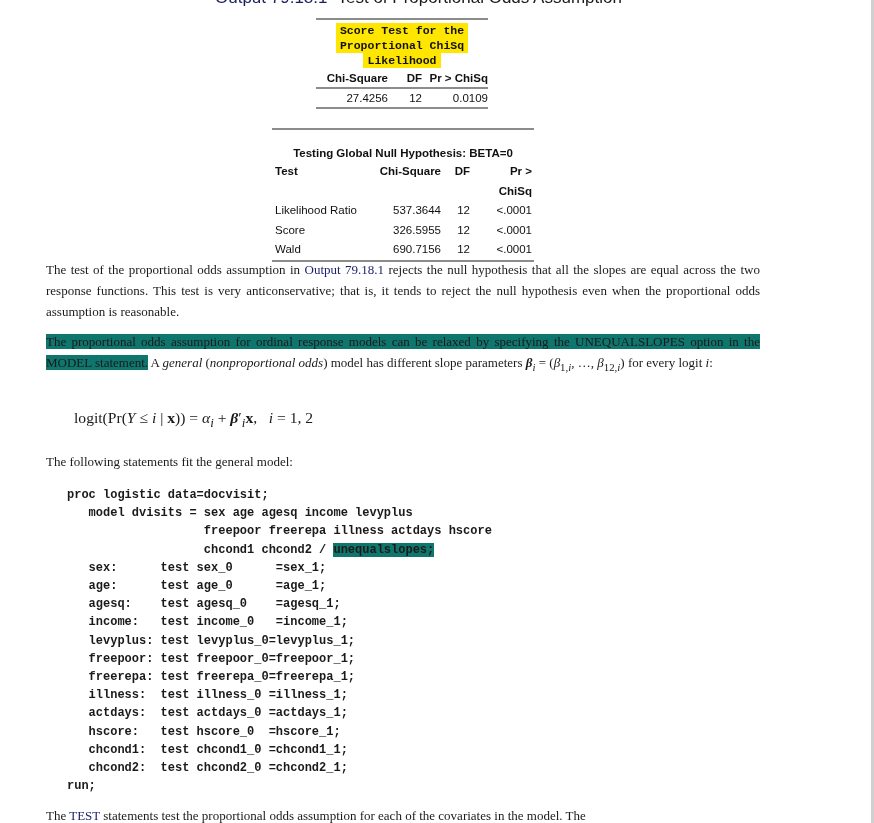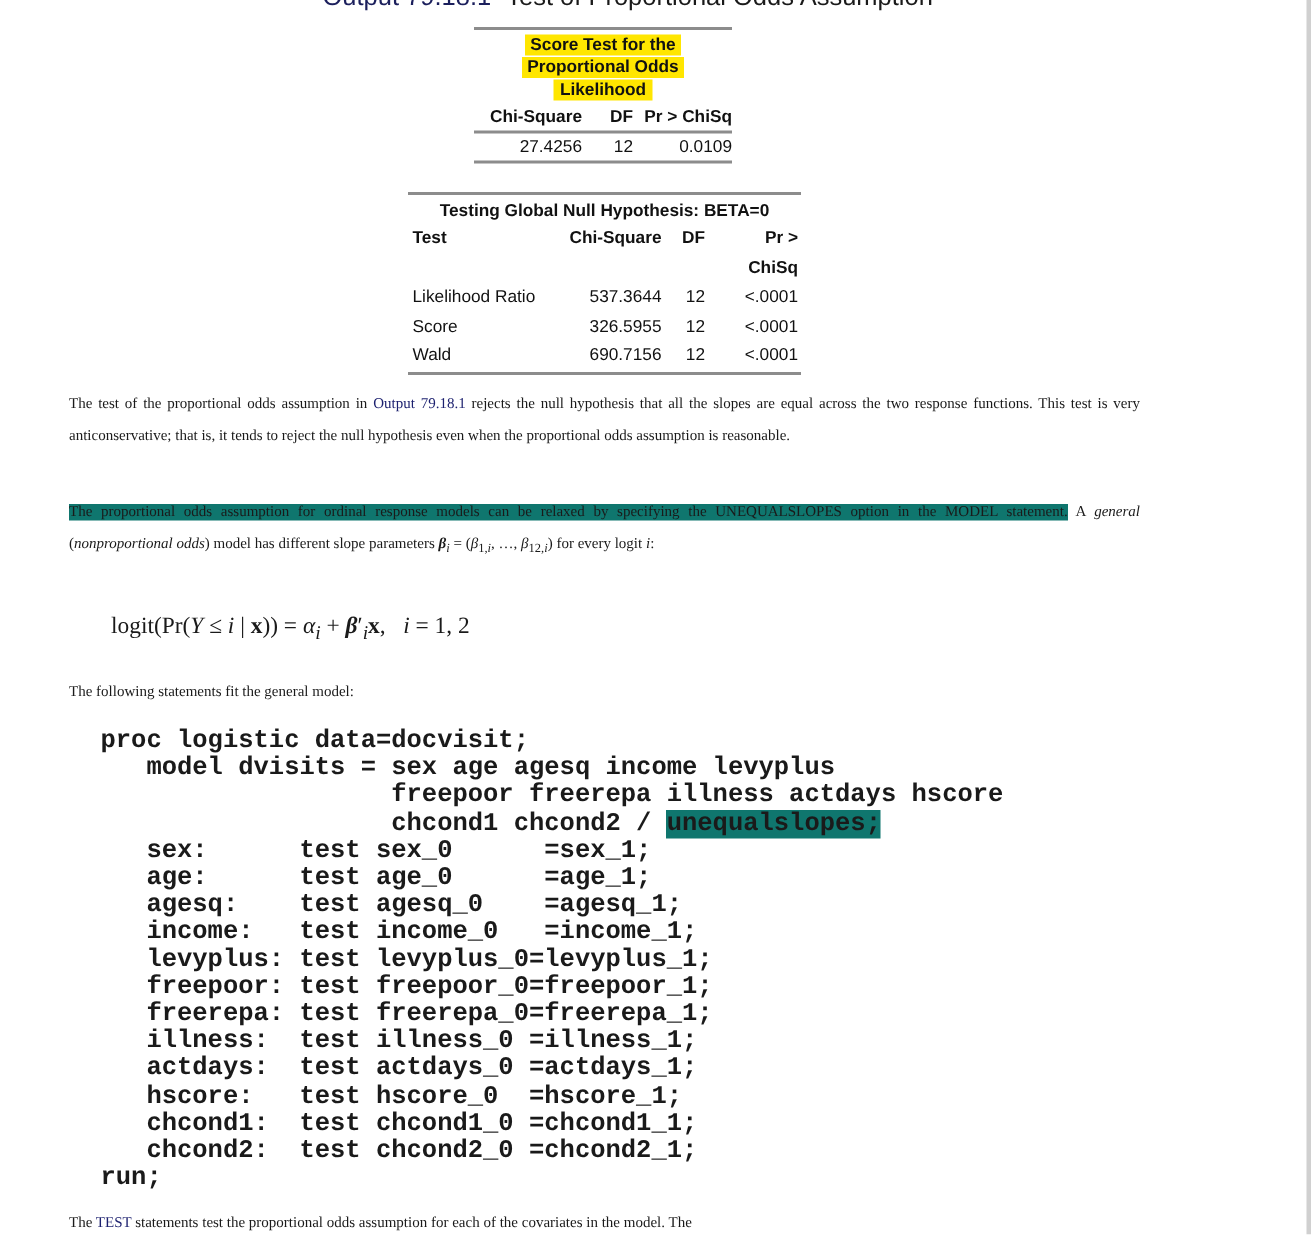--- a/index.html
+++ b/index.html
@@ -15,67 +15,67 @@
   }
   .heading .num { color:#1b1f5c; }
   .heading .ttl { color:#1a1a1a; margin-left:10px; }
 
   .sas { font-family:"Liberation Sans", sans-serif; font-size:11.5px; color:#111; position:absolute; }
   .hl { background:#ffe600; }
 
   
   #score-table { left:316px; top:18px; width:172px; }
   #score-table .topline, #score-table .midline, #score-table .botline { height:2px; background:#8c8c8c; }
-  #score-table .title { text-align:center; font-weight:bold; line-height:15px; padding:3px 0 1px 0; }
+  #score-table .title { text-align:center; font-weight:bold; line-height:15px; padding:3px 0 1px 0;font-family:Liberation Mono, monospace; }
   #score-table .title span { padding:1px 4px; }
   #score-table .hdr, #score-table .row { display:flex; font-weight:bold; line-height:18px; }
   #score-table .row { font-weight:normal; }
   .c-chi { width:72px; text-align:right; }
   .c-df { width:38px; text-align:right; padding-right:4px; box-sizing:border-box; }
   .c-p { flex:1; text-align:right; }
 
   
   #global-table { left:272px; top:128px; width:262px; }
   #global-table .topline, #global-table .botline { height:2px; background:#8c8c8c; }
-  #global-table .title { text-align:center; font-weight:bold; line-height:18px; padding-top:2px; }
+  #global-table .title { text-align:center; font-weight:bold; line-height:18px; padding-top:14px; }
   #global-table .hdr, #global-table .row { display:flex; line-height:19.5px; }
   #global-table .hdr { font-weight:bold; }
   #global-table .row .g-test { font-weight:normal; }
   .g-test { width:98px; padding-left:3px; }
   .g-chi { width:68px; text-align:right; }
   .g-df { width:34px; text-align:right; padding-right:5px; box-sizing:border-box; }
   .g-p { flex:1; text-align:right; padding-right:2px; }
 
   .para {
-    position:absolute; left:46px; width:714px; font-size:10px; line-height:21px;
+    position:absolute; left:46px; width:714px; font-size:13px; line-height:21px;
     text-align:justify; color:#1a1a1a;
   }
   .link { color:#1b1f6e; }
   .mark { background:#0f766e; }
   .formula { position:absolute; left:74px; top:409px; font-size:15.6px; white-space:nowrap; }
   .formula i { font-style:italic; }
   .code {
     position:absolute; font-family:"Liberation Mono", monospace; font-weight:bold;
-    font-size:17px; line-height:18.2px; white-space:pre; color:#1a1a1a; margin:0;
+    font-size:12px; line-height:18.2px; white-space:pre; color:#1a1a1a; margin:0;
   }
 </style>
 </head>
 <body>
 
 <div class="scroll-edge"></div>
 
 <div class="heading">
   <span class="num">Output 79.18.1</span><span class="ttl">Test of Proportional Odds Assumption</span>
 </div>
 
 <div class="sas" id="score-table">
   <div class="topline"></div>
   <div class="title">
     <span class="hl">Score Test for the</span><br>
-    <span class="hl">Proportional Odds</span><br>
+    <span class="hl">Proportional ChiSq</span><br>
     <span class="hl">Likelihood</span>
   </div>
   <div class="hdr">
     <span class="c-chi">Chi-Square</span>
     <span class="c-df">DF</span>
     <span class="c-p">Pr &gt; ChiSq</span>
   </div>
   <div class="midline"></div>
   <div class="row">
     <span class="c-chi">27.4256</span>

